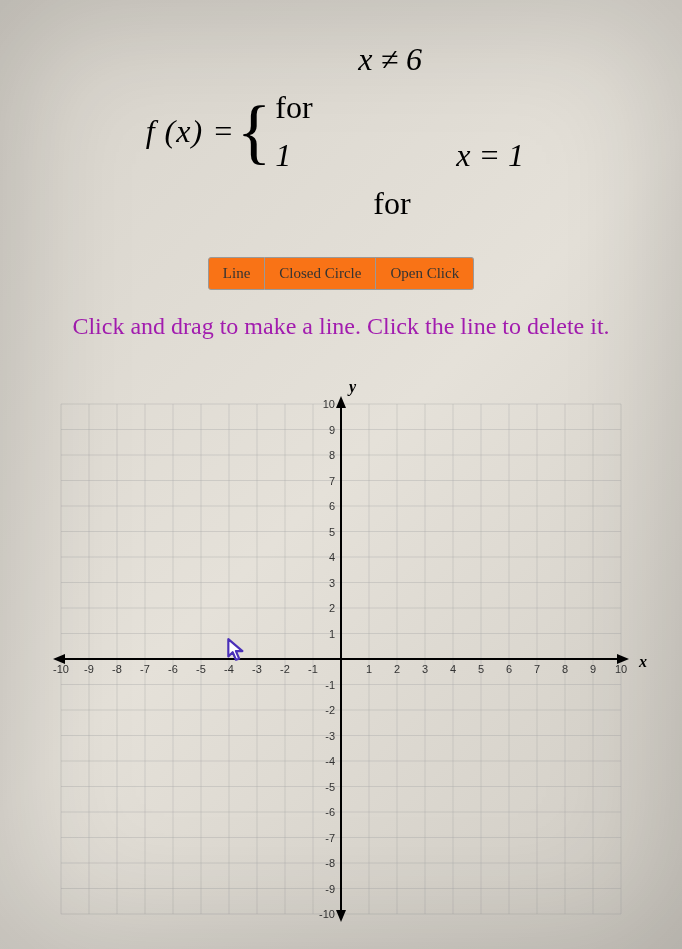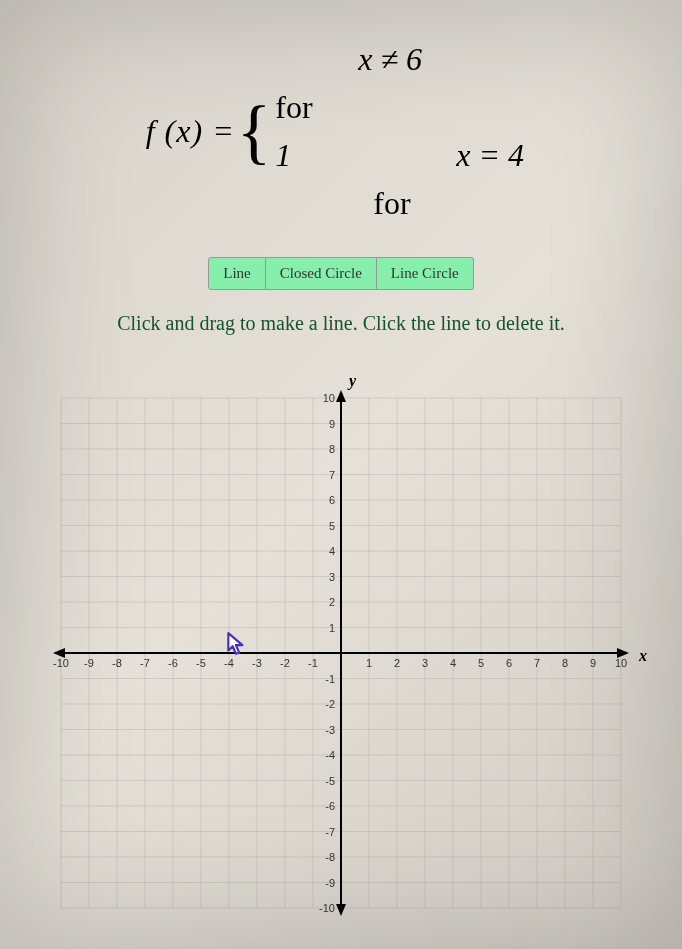--- a/index.html
+++ b/index.html
@@ -54,44 +54,44 @@
     }
     .case-cond {
       min-width: 80px;
     }
     .tool-buttons {
       display: flex;
       justify-content: center;
       margin-bottom: 18px;
     }
     .tool-btn {
-      background: #86efac;
+      background: #f97316;
       border: 1px solid #999;
       padding: 7px 14px;
       font-size: 15px;
       font-family: Georgia, serif;
       cursor: pointer;
       color: #333;
     }
     .tool-btn:first-child {
       border-radius: 3px 0 0 3px;
     }
     .tool-btn:last-child {
       border-radius: 0 3px 3px 0;
     }
     .tool-btn + .tool-btn {
       border-left: none;
     }
     .instructions {
       text-align: center;
-      font-size: 20px;
+      font-size: 24px;
       line-height: 1.5;
       margin-bottom: 30px;
       font-family: Georgia, serif;
-      color: #14532d;
+      color: #a21caf;
     }
     .graph-container {
       position: relative;
       width: 620px;
       height: 570px;
       margin: 0 auto;
     }
     .graph-svg {
       width: 100%;
       height: 100%;
@@ -140,29 +140,29 @@
   <span class="lhs">f (x) =</span>
   <span class="brace">{</span>
   <span class="cases">
     <span class="case-row">
       <span class="case-for">for</span>
       <span class="case-cond">x ≠ 6</span>
     </span>
     <span class="case-row">
       <span class="case-expr">1</span>
       <span class="case-for">for</span>
-      <span class="case-cond">x = 4</span>
+      <span class="case-cond">x = 1</span>
     </span>
   </span>
 </div>
 
 <div class="tool-buttons">
   <button class="tool-btn">Line</button>
   <button class="tool-btn">Closed Circle</button>
-  <button class="tool-btn">Line Circle</button>
+  <button class="tool-btn">Open Click</button>
 </div>
 
 <div class="instructions">
   <div>Click and drag to make a line. Click the line to delete it.</div>
 </div>
 
 <div class="graph-container">
   <svg class="graph-svg" viewBox="0 0 620 570">
 
     <g id="grid-group">

